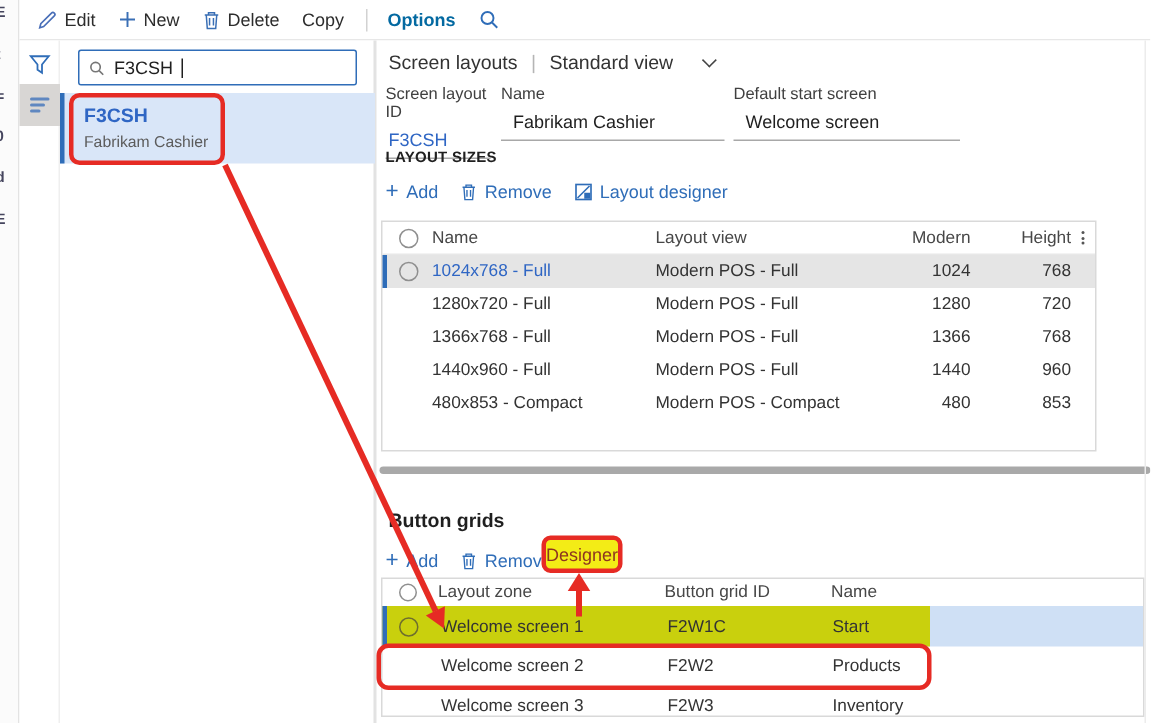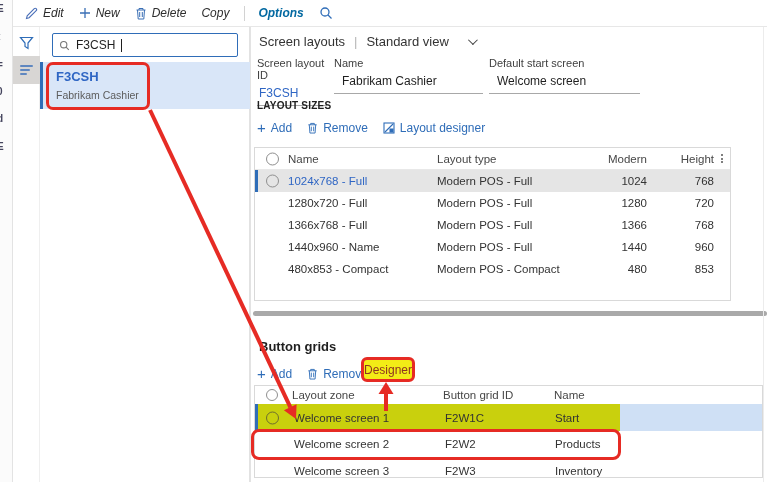--- a/index.html
+++ b/index.html
@@ -5,21 +5,21 @@
   * { margin:0; padding:0; box-sizing:border-box; }
   html,body { background:#fff; }
   body { font-family:"Liberation Sans", sans-serif; }
   .screen { position:relative; width:767px; height:482px; background:#fff; overflow:hidden; }
 
   
   .left-strip { position:absolute; left:0; top:0; width:13px; height:482px; background:#fbfbfb; border-right:1px solid #e3e3e3; overflow:hidden; }
   .frag { position:absolute; left:-3px; font-size:10px; color:#45455e; font-weight:bold; }
 
   
-  .toolbar { position:absolute; left:13px; top:0; width:754px; height:27px; background:#fff; border-bottom:1px solid #e7e7e7; display:flex; align-items:center; padding-left:12px; font-size:12px; color:#2d2d2d;font-style:italic; }
+  .toolbar { position:absolute; left:13px; top:0; width:754px; height:27px; background:#fff; border-bottom:1px solid #e7e7e7; display:flex; align-items:center; padding-left:12px; font-size:12px; color:#2d2d2d; }
   .tb-item { display:flex; align-items:center; gap:5px; margin-right:15px; cursor:default; }
   .tb-sep { width:1px; height:15px; background:#d2d2d2; margin-right:13px; }
   .bold { font-weight:bold; color:#0369a1; }
   svg.ic { display:block; }
 
   
   .rail { position:absolute; left:13px; top:27px; width:27px; height:455px; background:#fff; border-right:1px solid #efefef; }
   .rail-filter { position:absolute; left:6px; top:9px; }
   .rail-sel { position:absolute; left:0; top:29px; width:27px; height:28px; background:#d8d6d4; }
   .hamb { position:absolute; left:7px; top:9px; width:13px; height:9px; }
@@ -199,21 +199,21 @@
             <rect x="6.5" y="6.5" width="4" height="4" fill="#2f6db8"></rect>
           </svg>
         <span>Layout designer</span>
       </span>
     </div>
 
     <div class="grid grid1">
       <div class="grow ghead" style="top:0;height:22px">
         <span class="radio"></span>
         <span class="cell" style="left:33px">Name</span>
-        <span class="cell" style="left:182px">Layout type</span>
+        <span class="cell" style="left:182px">Layout view</span>
         <span class="cell num" style="left:330px;width:62px">Modern</span>
         <span class="cell num" style="left:397px;width:62px">Height</span>
         <span class="dots">
             <b></b>
             <b></b>
             <b></b>
           </span>
       </div>
       <div class="grow" style="top:22px;height:22px;background:#e5e5e5">
         <span class="sel-bar"></span>
@@ -229,21 +229,21 @@
         <span class="cell num" style="left:330px;width:62px">1280</span>
         <span class="cell num" style="left:397px;width:62px">720</span>
       </div>
       <div class="grow" style="top:66px;height:22px">
         <span class="cell" style="left:33px">1366x768 - Full</span>
         <span class="cell" style="left:182px">Modern POS - Full</span>
         <span class="cell num" style="left:330px;width:62px">1366</span>
         <span class="cell num" style="left:397px;width:62px">768</span>
       </div>
       <div class="grow" style="top:88px;height:22px">
-        <span class="cell" style="left:33px">1440x960 - Name</span>
+        <span class="cell" style="left:33px">1440x960 - Full</span>
         <span class="cell" style="left:182px">Modern POS - Full</span>
         <span class="cell num" style="left:330px;width:62px">1440</span>
         <span class="cell num" style="left:397px;width:62px">960</span>
       </div>
       <div class="grow" style="top:110px;height:22px">
         <span class="cell" style="left:33px">480x853 - Compact</span>
         <span class="cell" style="left:182px">Modern POS - Compact</span>
         <span class="cell num" style="left:330px;width:62px">480</span>
         <span class="cell num" style="left:397px;width:62px">853</span>
       </div>

